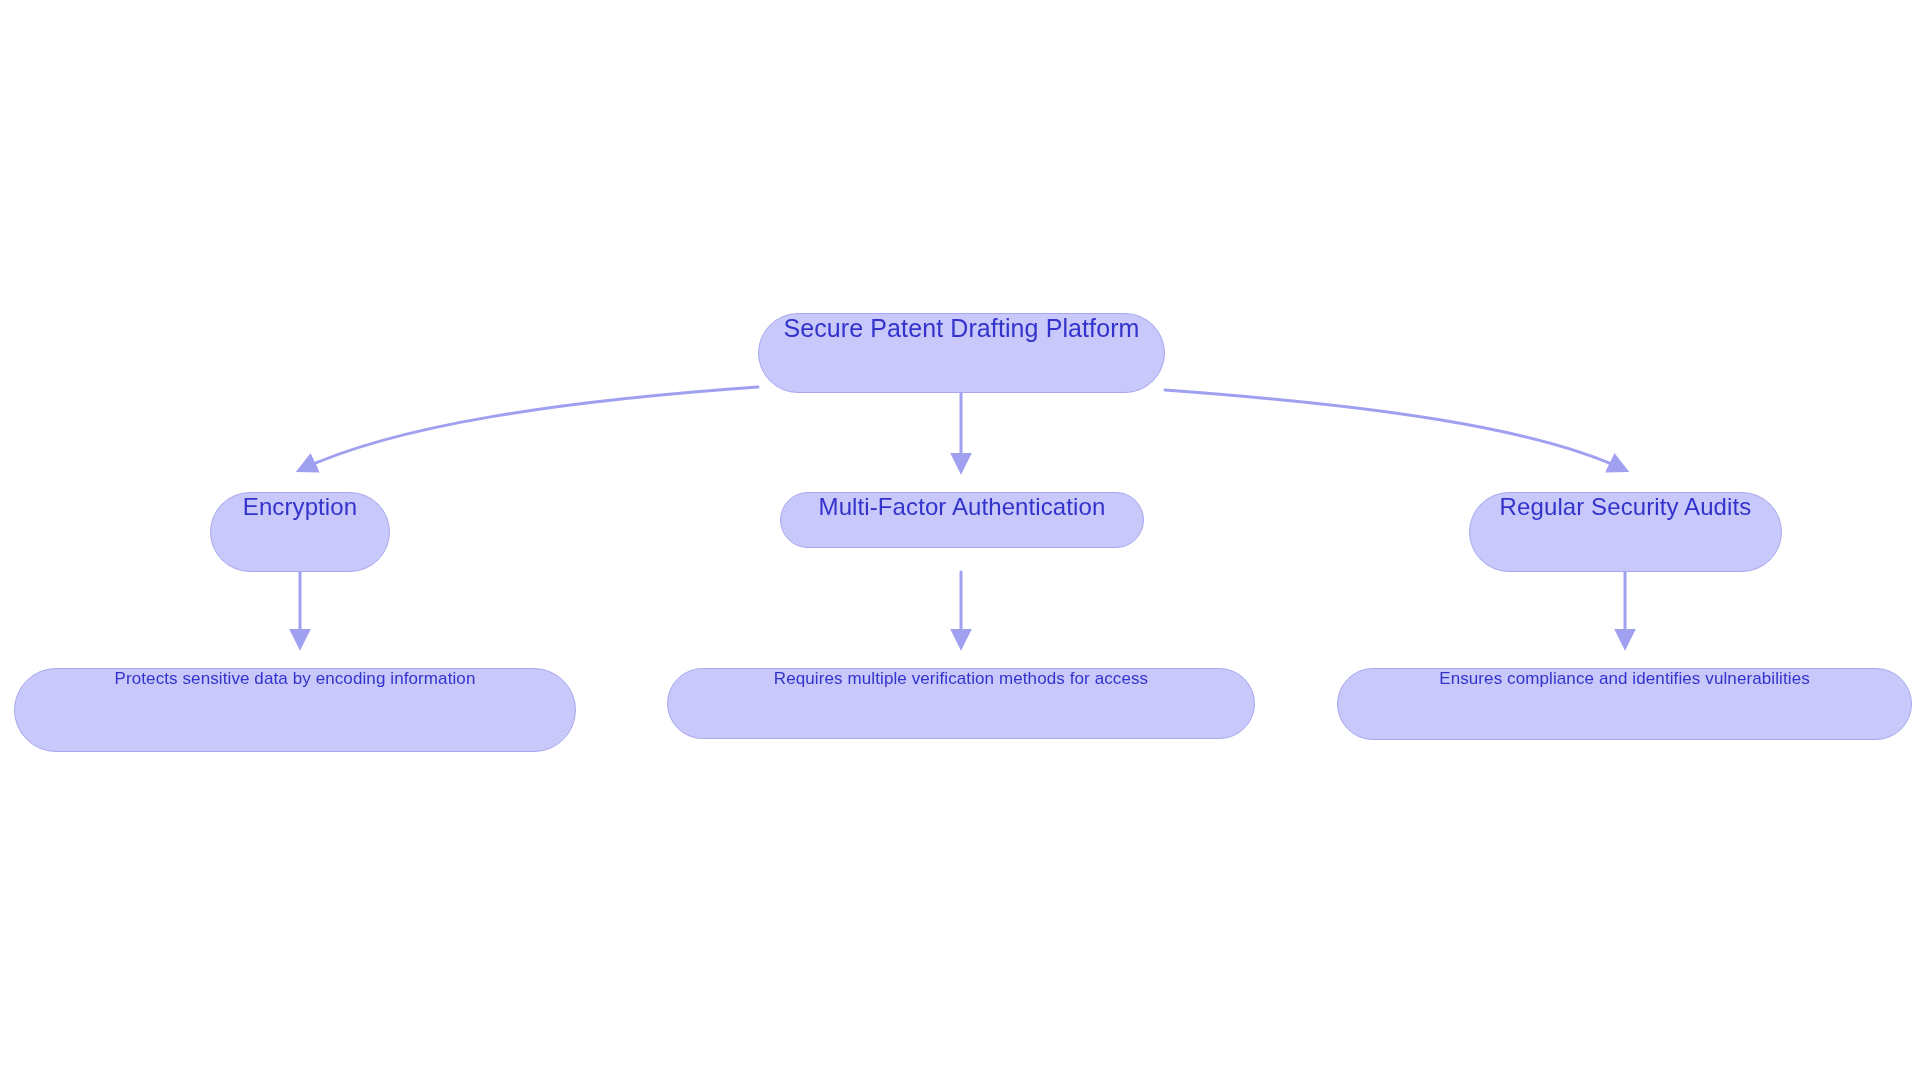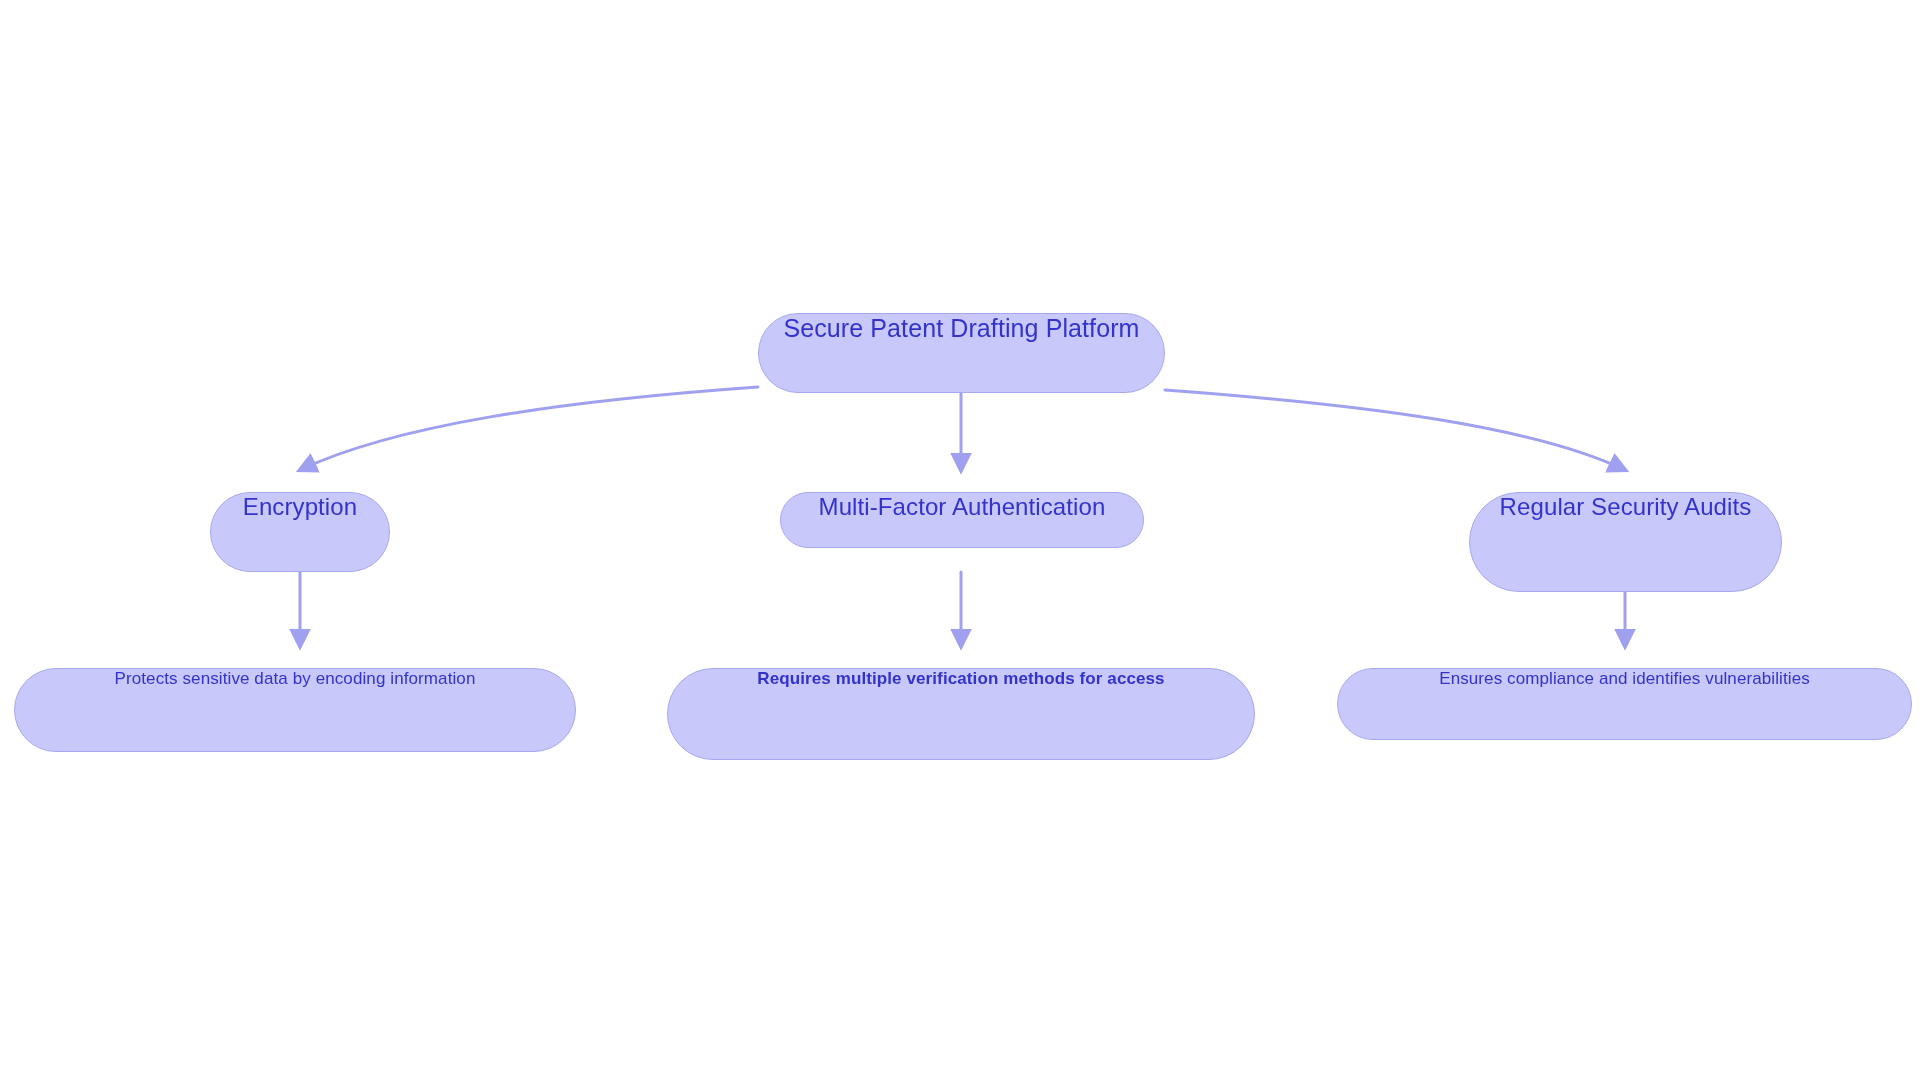--- a/index.html
+++ b/index.html
@@ -50,28 +50,28 @@
     left: 758px;  top: 313px;  width: 407px;  height: 80px;
   }
   
   #node-encryption {
     left: 210px;  top: 492px;  width: 180px;  height: 80px;
   }
   #node-mfa {
     left: 780px;  top: 492px;  width: 364px;  height: 56px;
   }
   #node-audits {
-    left: 1469px; top: 492px;  width: 313px;  height: 100px;
+    left: 1469px; top: 492px;  width: 313px;  height: 80px;
   }
   
   #node-desc-encryption {
     left: 14px;   top: 668px;  width: 562px;  height: 84px;
   }
   #node-desc-mfa {
-    left: 667px;  top: 668px;  width: 588px;  height: 92px; font-weight: bold;
+    left: 667px;  top: 668px;  width: 588px;  height: 71px;
   }
   #node-desc-audits {
     left: 1337px; top: 668px;  width: 575px;  height: 72px;
   }
 </style>
 </head>
 <body>
 
 <div id="canvas">
 

